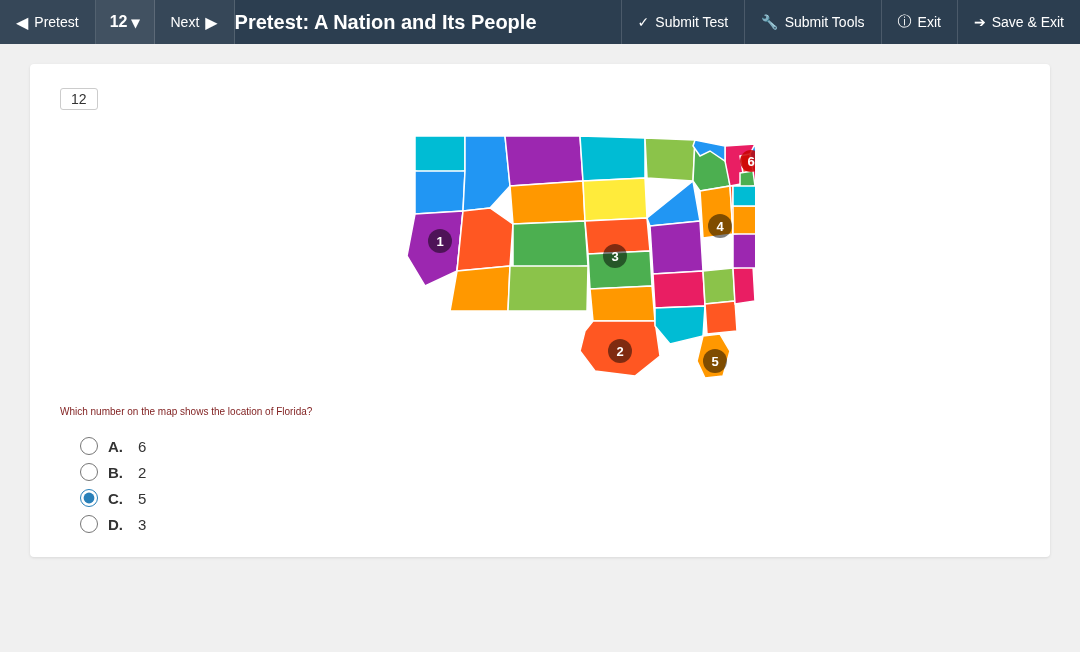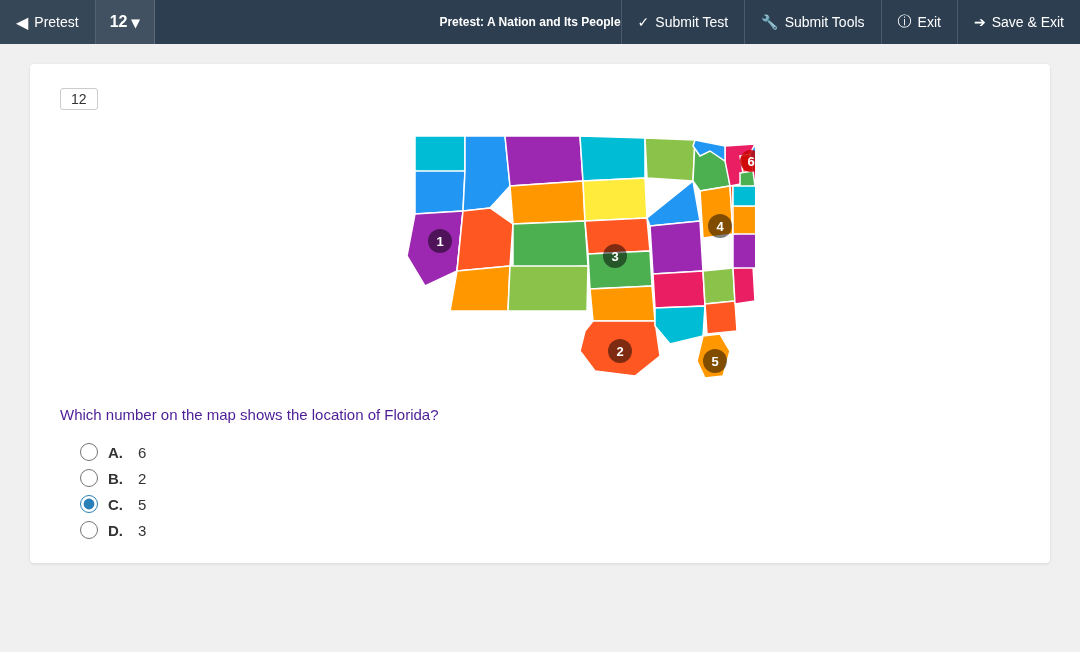--- a/index.html
+++ b/index.html
@@ -24,22 +24,22 @@
       background: none;
       border: none;
       cursor: pointer;
       font-size: 14px;
       font-weight: 500;
       white-space: nowrap;
     }
     .toolbar-btn .icon { font-size: 16px; }
     .toolbar-title {
       flex: 1;
-      text-align: right;
-      font-size: 12px;
+      text-align: left;
+      font-size: 20px;
       font-weight: 600;
       color: white;
     }
     .btn-nav { background: rgba(255,255,255,0.05); border-right: 1px solid rgba(255,255,255,0.15); }
     .btn-nav:first-child { border-right: 1px solid rgba(255,255,255,0.15); }
     .question-number-btn {
       background: rgba(255,255,255,0.1);
       border: none;
       color: white;
       padding: 0 14px;
@@ -101,22 +101,22 @@
       display: flex;
       justify-content: center;
       margin-bottom: 20px;
     }
     .map-svg {
       width: 430px;
       height: 260px;
     }
 
     .question-text {
-      font-size: 15px;
-      color: #4c1d95;
+      font-size: 10px;
+      color: #7f1d1d;
       margin-bottom: 20px;
     }
 
     
     .answer-choices { display: flex; flex-direction: column; gap: 8px; padding-left: 20px; }
     .answer-option {
       display: flex;
       align-items: center;
       gap: 10px;
       font-size: 15px;
@@ -136,20 +136,24 @@
 <body>
 
 <div class="toolbar">
   <button class="toolbar-btn btn-nav">
     <span class="icon">◀</span>
     <span>Pretest</span>
   </button>
   <button class="question-number-btn">
     <span>12</span>
     <span>▾</span>
+  </button>
+  <button class="toolbar-btn btn-nav">
+    <span>Next</span>
+    <span class="icon">▶</span>
   </button>
   <div class="toolbar-title">Pretest: A Nation and Its People</div>
   <div class="right-btns">
     <button class="btn-submit">
       <span>✓</span>
       <span>Submit Test</span>
     </button>
     <button class="btn-submit">
       <span>🔧</span>
       <span>Submit Tools</span>

